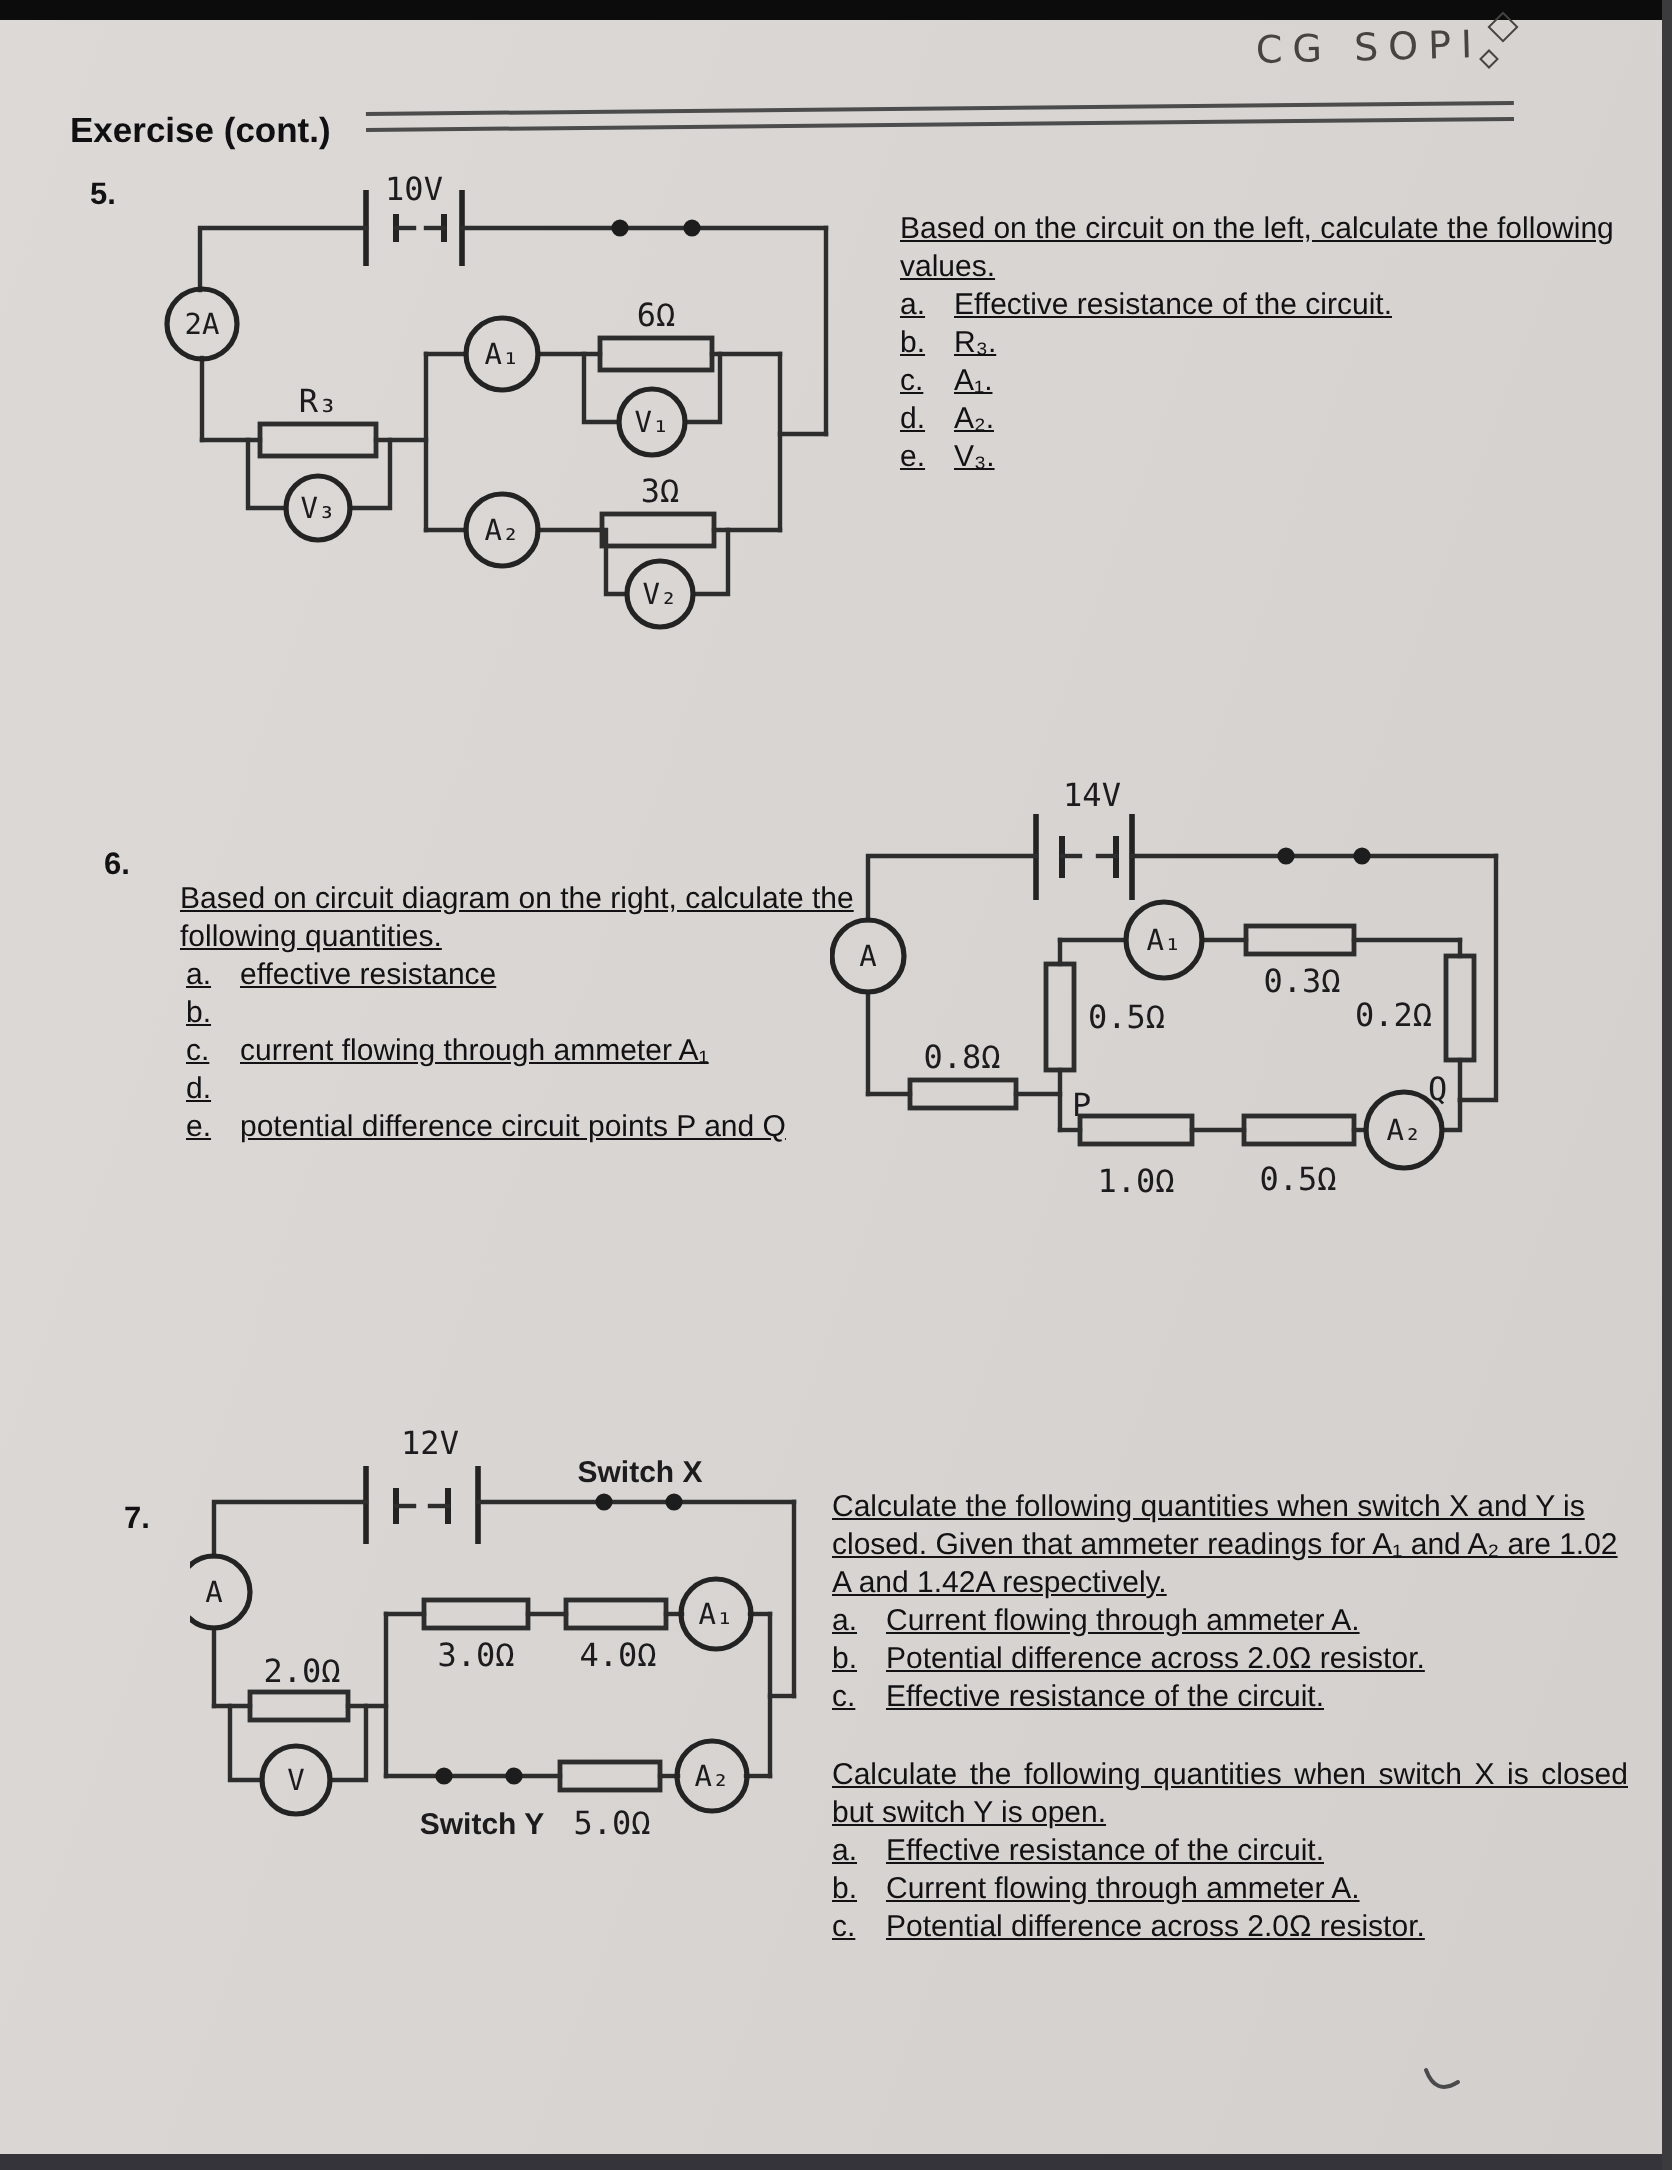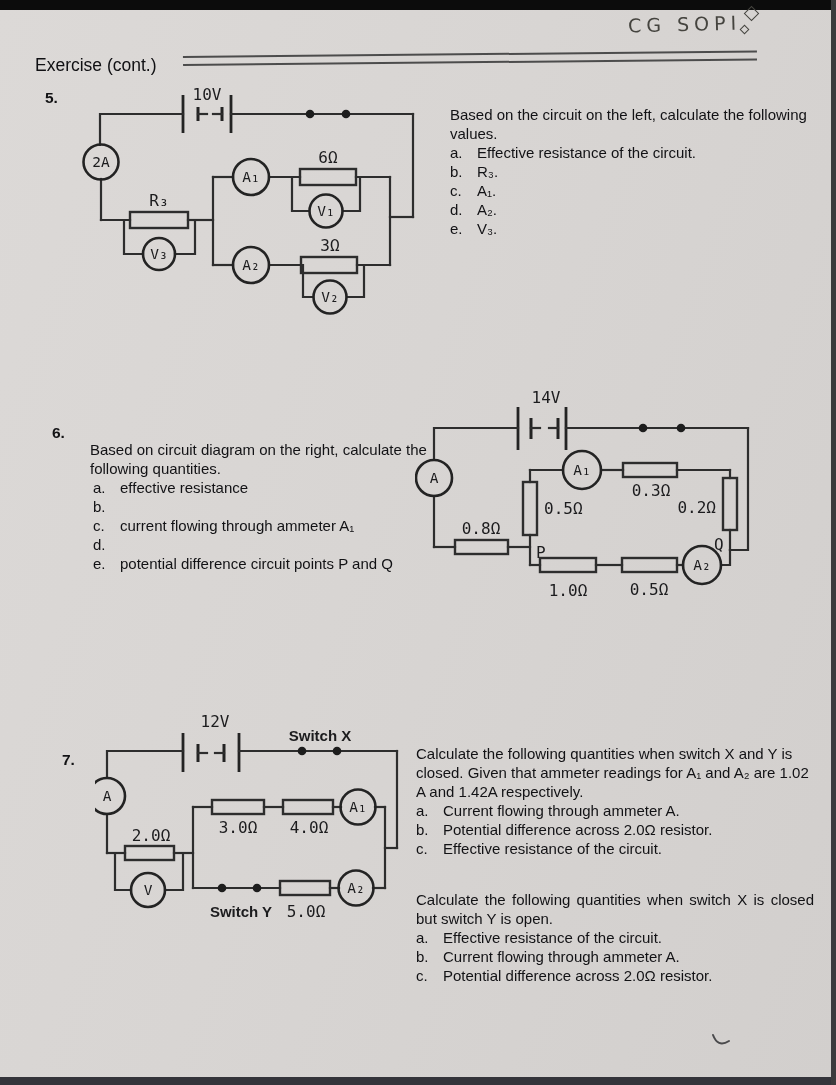--- a/index.html
+++ b/index.html
@@ -14,40 +14,40 @@
 
   .handwriting{
     position:absolute;top:13px;left:628px;font-family:"DejaVu Sans",sans-serif;
     font-size:19px;letter-spacing:5px;color:#45443f;transform:rotate(-1.5deg);
   }
   .sparkle-wrap{position:absolute;top:6px;left:738px;width:26px;height:36px;}
   .diamond{position:absolute;border:1.7px solid #45443f;transform:rotate(45deg);background:transparent;}
   .diamond.big{width:9px;height:9px;left:8px;top:2px;}
   .diamond.small{width:5px;height:5px;left:3px;top:20px;}
 
-  .title{position:absolute;left:35px;top:55px;font-size:17.5px;font-weight:400;color:#101013;}
+  .title{position:absolute;left:35px;top:55px;font-size:17.5px;font-weight:700;color:#101013;}
   .rule-double{
     position:absolute;left:183px;top:56px;width:574px;height:6px;
     border-top:2.2px solid #4c4c4c;border-bottom:2.2px solid #4c4c4c;
     transform:rotate(-0.55deg);transform-origin:left center;
   }
 
   .qnum{position:absolute;font-size:15.5px;font-weight:600;color:#121214;}
   #n5{left:45px;top:89px;}
   #n6{left:52px;top:424px;}
   #n7{left:62px;top:751px;}
 
-  .textblock{position:absolute;font-size:15px;line-height:19px;font-weight:500;color:#121215;}
+  .textblock{position:absolute;font-size:15px;line-height:19px;font-weight:500;color:#121215;text-decoration:underline;}
   #t5{left:450px;top:105px;width:384px;}
   #t6{left:90px;top:440px;width:352px;}
   #t7{left:416px;top:744px;width:398px;}
   .item{display:flex;}
   .item .lt{width:27px;flex:none;}
   #t6 .item{padding-left:3px;}
-  .blk2{margin-top:32px;}
+  .blk2{margin-top:20px;}
   .just{text-align:justify;}
 
   .ckt{position:absolute;}
   .ckt text{font-family:"DejaVu Sans Mono","DejaVu Sans",monospace;fill:#1c1c1e;}
   .mlabel{font-size:16px;}
   .clabel{font-size:14.5px;}
   .slabel{font-family:"Liberation Sans",sans-serif !important;font-size:15px;font-weight:600;}
   .w{fill:none;stroke:#2d2d2d;stroke-width:2.2;stroke-linecap:square;}
   .box{fill:none;stroke:#2d2d2d;stroke-width:2.4;}
   .circ{fill:none;stroke:#232323;stroke-width:2.6;}

